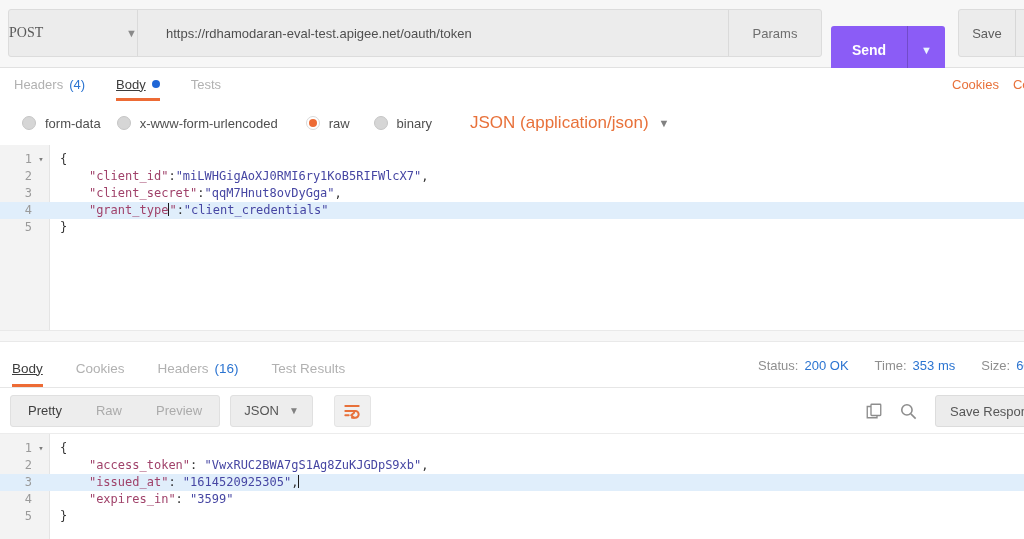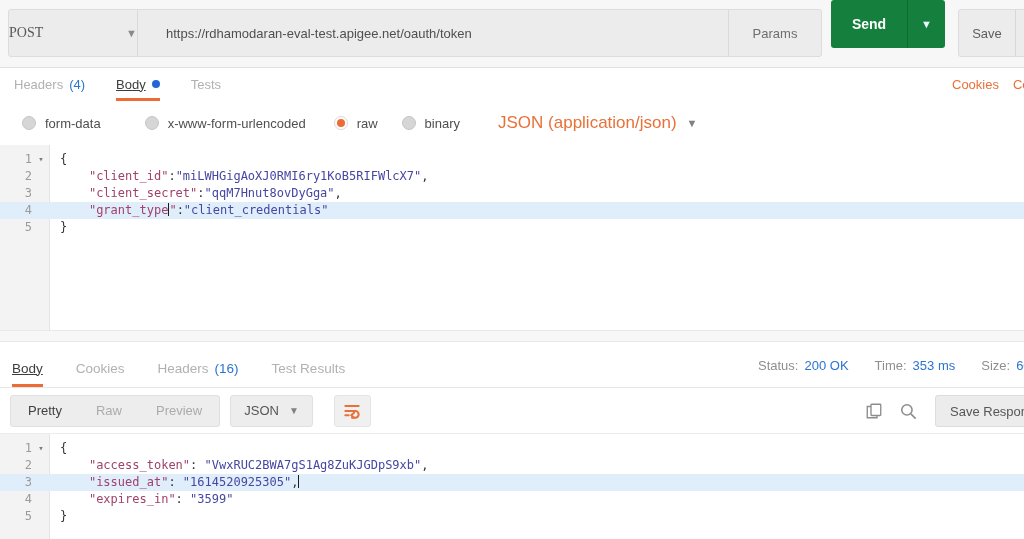--- a/index.html
+++ b/index.html
@@ -11,21 +11,21 @@
   .topbar { position:relative; height:68px; background:#f7f7f7; border-bottom:1px solid #e1e1e1; }
   .urlbox { position:absolute; left:8px; top:9px; width:814px; height:48px;
     background:#ececec; border:1px solid #dcdcdc; border-radius:3px; display:flex; align-items:stretch; }
   .method { width:128px; display:flex; align-items:center; justify-content:space-between; gap:10px;
     color:#585858; font-size:14px; cursor:pointer;font-family:Liberation Serif, serif; }
   .method .chev { color:#8a8a8a; font-size:11px; }
   .urlfield { flex:1; display:flex; align-items:center; padding-left:28px; border-left:1px solid #dadada;
     color:#4f4f4f; font-size:13px; }
   .paramsbtn { width:93px; display:flex; align-items:center; justify-content:center;
     border-left:1px solid #dadada; color:#6e6e6e; font-size:13px; cursor:pointer; }
-  .sendbtn { position:absolute; left:831px; top:0; width:114px; height:48px; background:#15803d;
+  .sendbtn { position:absolute; left:831px; top:26px; width:114px; height:48px; background:#8b5cf6;
     border-radius:3px; display:flex; cursor:pointer; }
   .send-label { width:76px; display:flex; align-items:center; justify-content:center;
     color:#fff; font-size:14px; font-weight:bold; }
   .send-caret { width:38px; display:flex; align-items:center; justify-content:center;
     border-left:1px solid rgba(0,0,0,0.18); color:#eaf4ff; font-size:11px; }
   .savebtn { position:absolute; left:958px; top:9px; width:82px; height:48px; background:#ececec;
     border:1px solid #dcdcdc; border-radius:3px; display:flex; cursor:pointer; }
   .save-label { width:56px; display:flex; align-items:center; justify-content:center; color:#5e5e5e; font-size:13px; }
   .save-caret { flex:1; border-left:1px solid #d7d7d7; }
 
@@ -41,21 +41,21 @@
   .olink { color:#E8713A; font-size:13px; cursor:pointer; }
 
   
   .modesrow { height:44px; background:#fff; display:flex; align-items:center; padding-left:22px; }
   .mode { display:flex; align-items:center; gap:9px; cursor:pointer; }
   .radio { width:14px; height:14px; border-radius:50%; background:#d6d6d6; border:1px solid #c6c6c6; position:relative; }
   .mode.sel .radio { background:#fff; border-color:#d9d9d9; }
   .mode.sel .radio::after { content:""; position:absolute; left:2px; top:2px; width:8px; height:8px;
     border-radius:50%; background:#ED6B35; }
   .mode span.lbl { font-size:13px; color:#4f4f4f; }
-  .m1{margin-right:44px}.m2{margin-right:28px}.m3{margin-right:24px}.m4{margin-right:38px}
+  .m1{margin-right:16px}.m2{margin-right:28px}.m3{margin-right:24px}.m4{margin-right:38px}
   .ctype { display:flex; align-items:center; gap:10px; cursor:pointer; }
   .ctype .lbl { color:#E8713A; font-size:17px; }
   .ctype .chev { color:#818181; font-size:11px; }
 
   
   .editor { position:relative; background:#fff; font-family:"DejaVu Sans Mono","Liberation Mono",monospace; font-size:12px; }
   .editor .gutter-bg { position:absolute; left:0; top:0; bottom:0; width:50px; background:#f3f3f3; border-right:1px solid #e4e4e4; }
   .editor .lines { position:relative; padding-top:6px; }
   .line { display:flex; height:17px; line-height:17px; }
   .line.hl { background:#e0eefb; }

